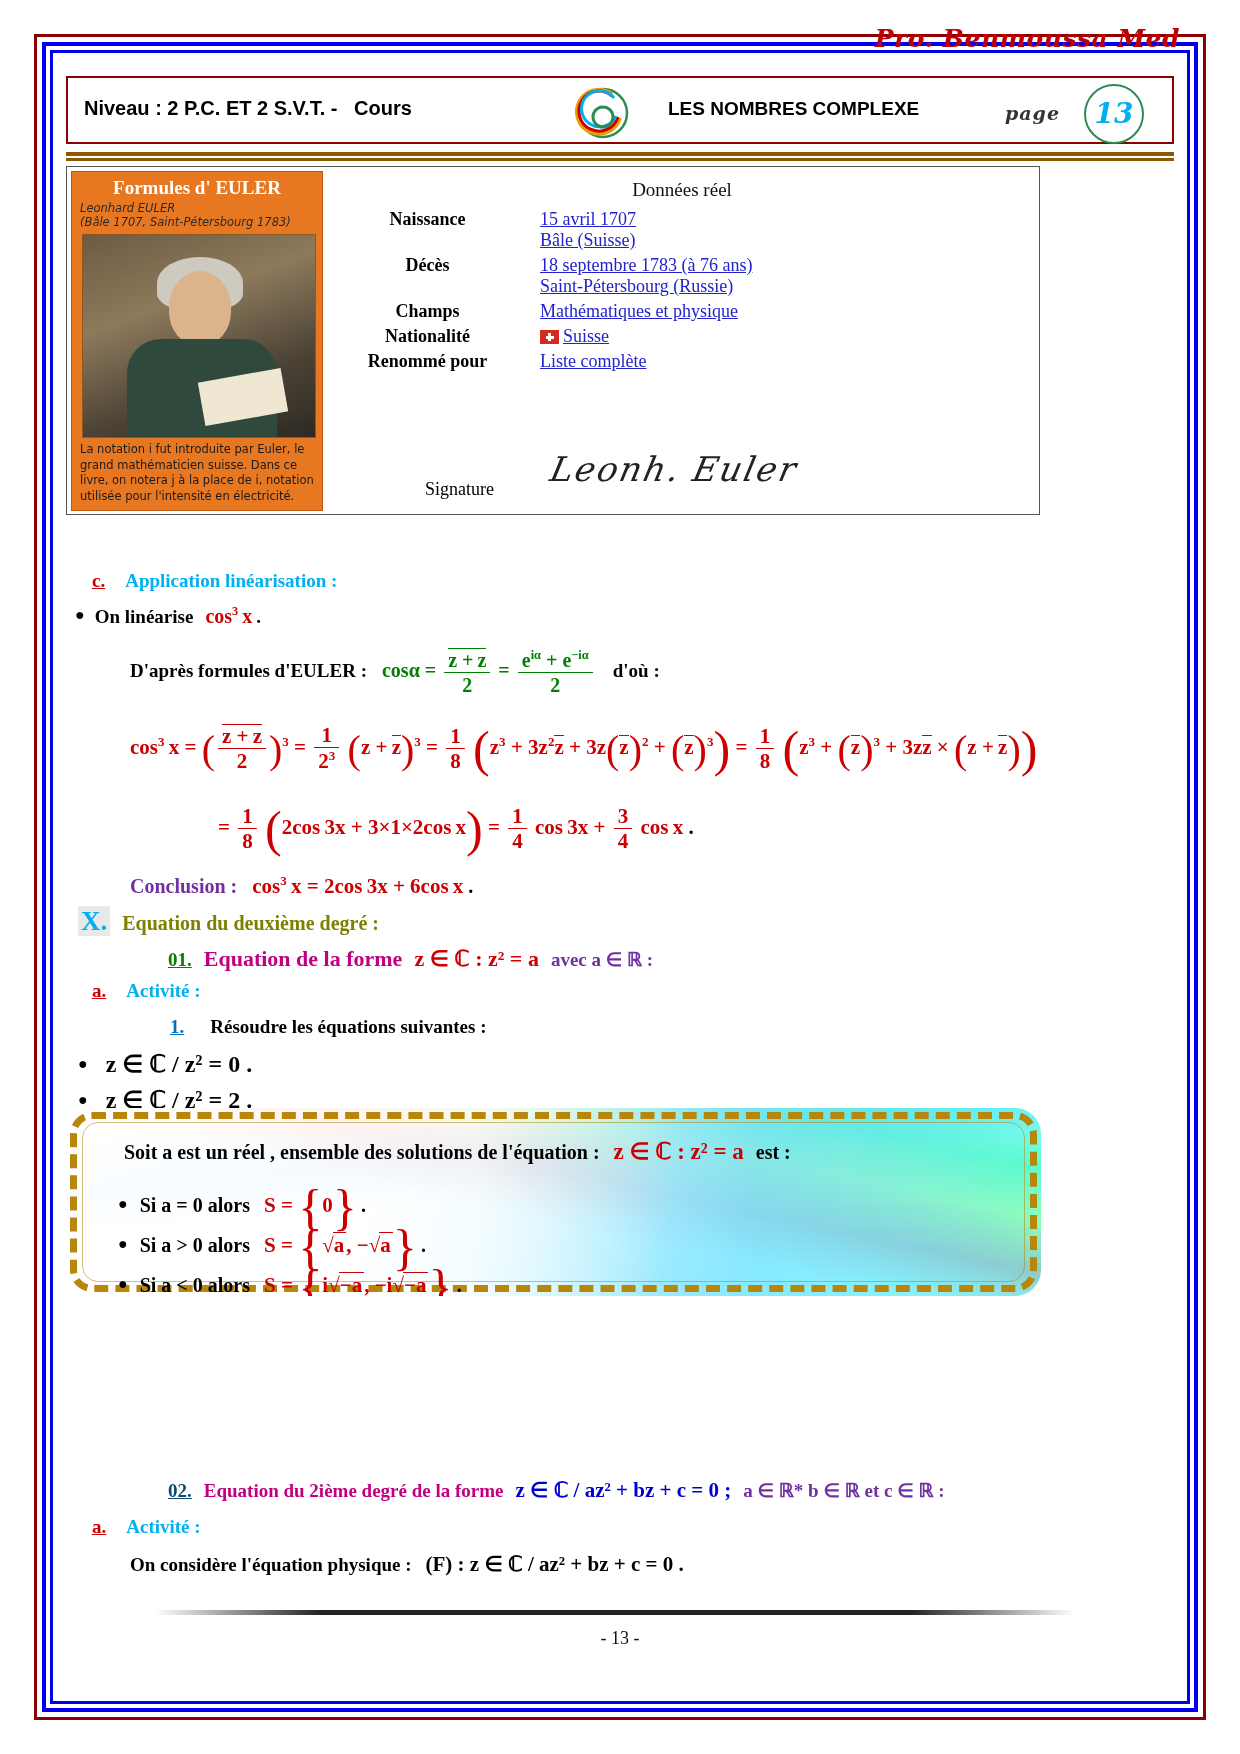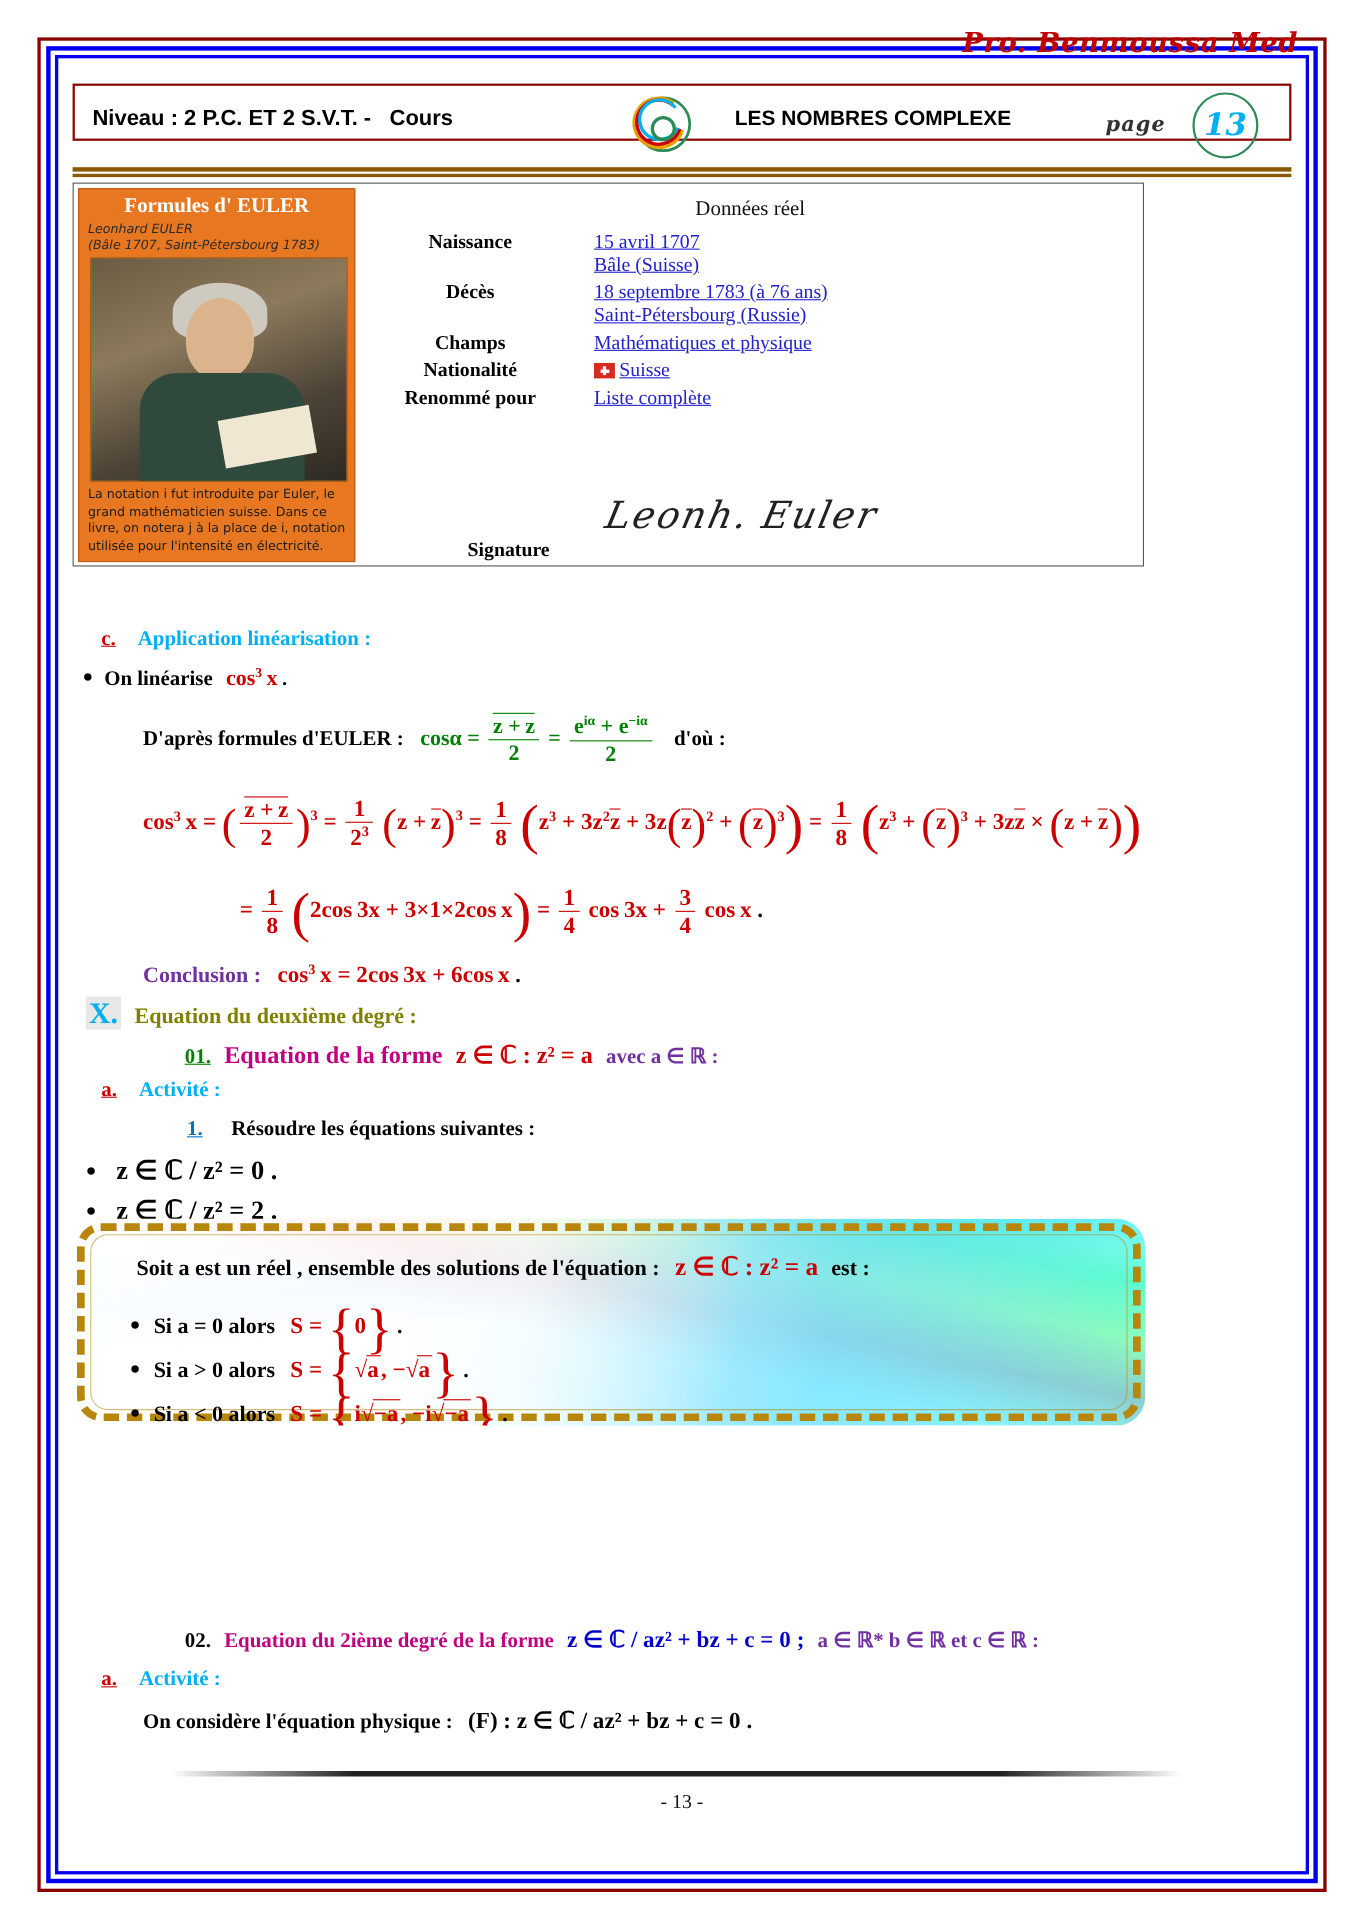--- a/index.html
+++ b/index.html
@@ -44,21 +44,21 @@
     color: #c00000;
     letter-spacing: 0.5px;
   }
 
   
   .header {
     position: absolute;
     left: 66px;
     top: 76px;
     width: 1108px;
-    height: 52px;
+    height: 68px;
     border: 2px solid #8b0000;
     background: #ffffff;
     box-sizing: border-box;
   }
   .header-level {
     position: absolute;
     left: 16px;
     top: 19px;
     font-family: "Liberation Sans", sans-serif;
     font-weight: bold;
@@ -252,22 +252,22 @@
   .signature-row {
     position: absolute;
     left: 0px;
     bottom: 4px;
     width: 706px;
     height: 58px;
   }
   .signature-label {
     position: absolute;
     left: 96px;
-    top: 40px;
-    font-weight: bold;
+    top: 30px;
+    font-weight: normal;
     font-size: 18px;
   }
   .signature-img {
     position: absolute;
     left: 222px;
     top: 0px;
     font-family: "DejaVu Serif", serif;
     font-style: italic;
     font-size: 34px;
     color: #222;
@@ -546,21 +546,21 @@
     <span style="color:#0070c0; font-weight:bold; font-size:19px; text-decoration:underline;">2.</span>
     <span class="t-black-b" style="margin-left:22px;">Donner la propriété :</span>
   </div>
 
   <div class="line" style="left:92px; top:1202px;">
     <span class="lbl-c">b.</span>
     <span class="t-blue" style="margin-left:16px;">Propriété :</span>
   </div>
 
   <div class="line" style="left:168px; top:1478px;">
-    <span style="color:#000000; font-weight:bold; font-size:19px; ">02.</span>
+    <span style="color:#0c4a6e; font-weight:bold; font-size:19px; text-decoration:underline;">02.</span>
     <span style="margin-left:8px; color:#c00080; font-weight:bold; font-size:19px;"><span>Equation du 2ième degré de la forme</span></span>
     <span style="margin-left:8px; color:#0000cc; font-weight:bold; font-size:21px;">z ∈ ℂ / az² + bz + c = 0 ;</span>
     <span style="margin-left:8px; color:#7030a0; font-weight:bold; font-size:19px;">a ∈ ℝ*  b ∈ ℝ  et  c ∈ ℝ  :</span>
   </div>
 
   <div class="line" style="left:92px; top:1516px;">
     <span class="lbl-c">a.</span>
     <span class="t-blue" style="margin-left:16px;">Activité :</span>
   </div>
 

